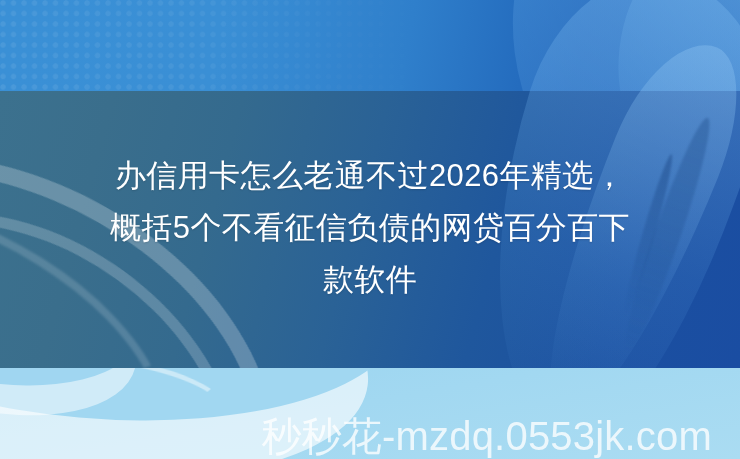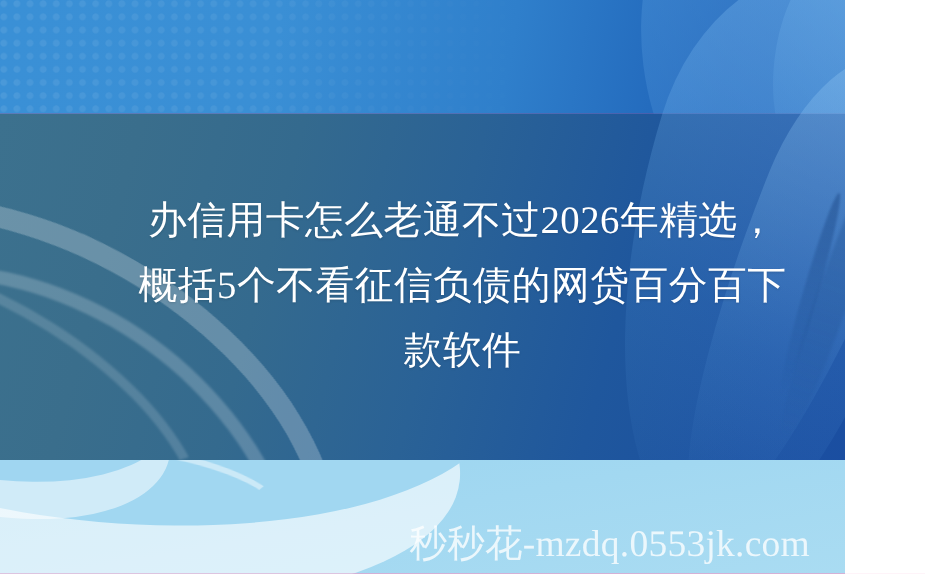--- a/index.html
+++ b/index.html
@@ -2,25 +2,25 @@
 <html><head>
 <meta charset="utf-8">
 <style>
   html, body {
     margin: 0;
     padding: 0;
     background: #ffffff;
   }
   #banner {
     position: relative;
-    width: 676px;
+    width: 740px;
     height: 459px;
     overflow: hidden;
-    font-family: Liberation Serif, serif;
-    background: #ec4899;
+    font-family: Liberation Sans, sans-serif;
+    background: #3b82f6;
     user-select: none;
   }
 
   
   .band-top {
     position: absolute;
     left: 0; top: 0;
     width: 740px; height: 91px;
     background:
       linear-gradient(100deg,
@@ -206,21 +206,21 @@
     border: 5px solid rgba(255,255,255,0.45);
     border-color: rgba(255,255,255,0.45) transparent transparent transparent;
     transform: rotate(6deg);
     filter: blur(0.6px);
   }
 
   
   .watermark {
     position: absolute;
     right: 28px; bottom: 6px;
-    font-size: 30px;
+    font-size: 40px;
     line-height: 34px;
     color: rgba(255,255,255,0.78);
     letter-spacing: 0.2px;
     white-space: nowrap;
     z-index: 6;
   }
 </style>
 </head>
 <body>
 

